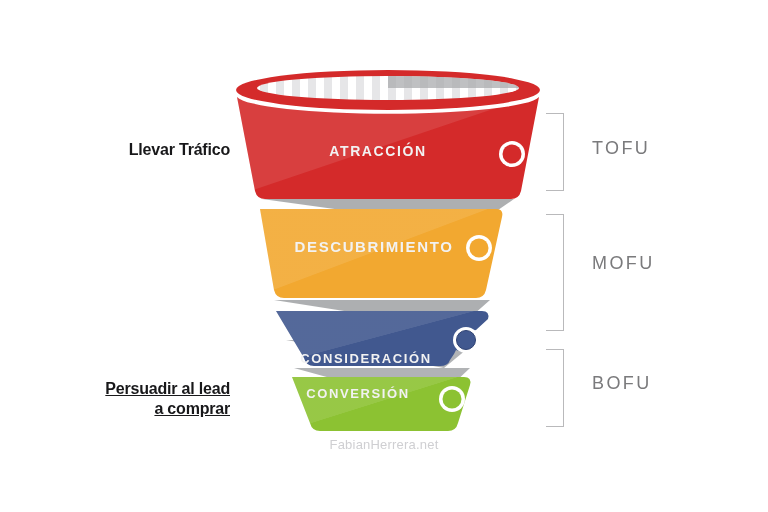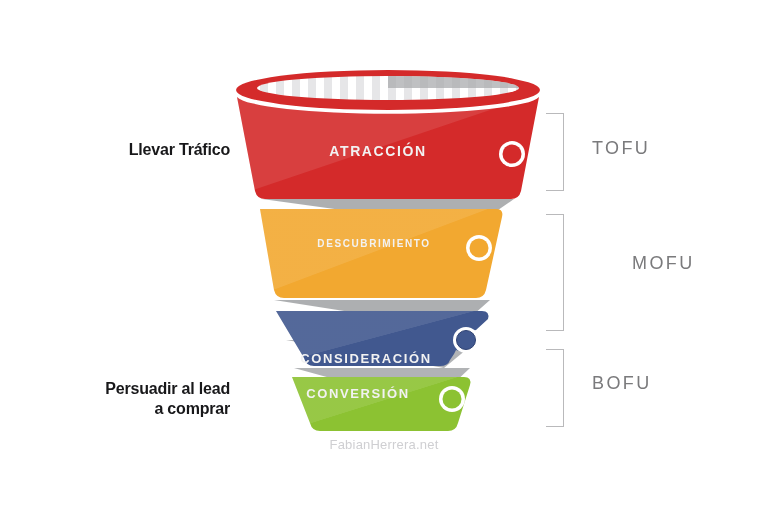--- a/index.html
+++ b/index.html
@@ -32,33 +32,33 @@
     color: #18181a;
     font-weight: 700;
     font-size: 16px;
     line-height: 1.28;
     letter-spacing: -0.2px;
     white-space: pre-line;
   }
   .ll-1 { top: 140px; }
   .ll-2 { top: 224px; }
   .ll-3 { top: 310px; }
-  .ll-4 { top: 379px; }
+  .ll-4 { top: 379px; text-decoration: underline; }
 
   
   .right-label {
     position: absolute;
     left: 592px;
     color: #7a7a7c;
     font-weight: 400;
     font-size: 18px;
     letter-spacing: 2.4px;
   }
   .rl-tofu { top: 138px; }
-  .rl-mofu { top: 253px; margin-left: 40px; }
+  .rl-mofu { top: 253px; }
   .rl-bofu { top: 373px; }
 
   
   .bracket {
     position: absolute;
     left: 546px;
     width: 18px;
     border: 1.6px solid #b9b9bb;
     border-left: none;
     box-sizing: border-box;
@@ -82,21 +82,21 @@
   .band-text {
     position: absolute;
     text-align: center;
     color: #f2f2f2;
     font-weight: 700;
     letter-spacing: 1.6px;
     white-space: nowrap;
     pointer-events: none;
   }
   .bt-attraccion   { top: 143px; left: 262px; width: 232px; font-size: 14px; }
-  .bt-descubrimiento { top: 238px; left: 258px; width: 232px; font-size: 10px; }
+  .bt-descubrimiento { top: 238px; left: 258px; width: 232px; font-size: 15px; }
   .bt-consideracion  { top: 305px; left: 252px; width: 228px; font-size: 13px; margin-top: 46px; }
   .bt-conversion     { top: 386px; left: 252px; width: 212px; font-size: 13px; }
 
   
   #watermark {
     position: absolute;
     top: 437px;
     left: 0;
     width: 768px;
     text-align: center;

